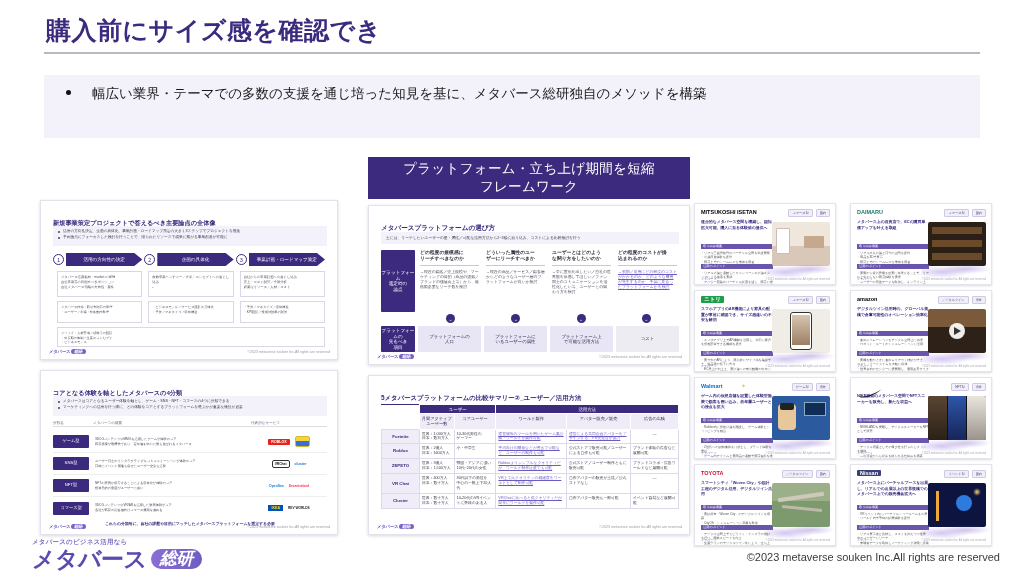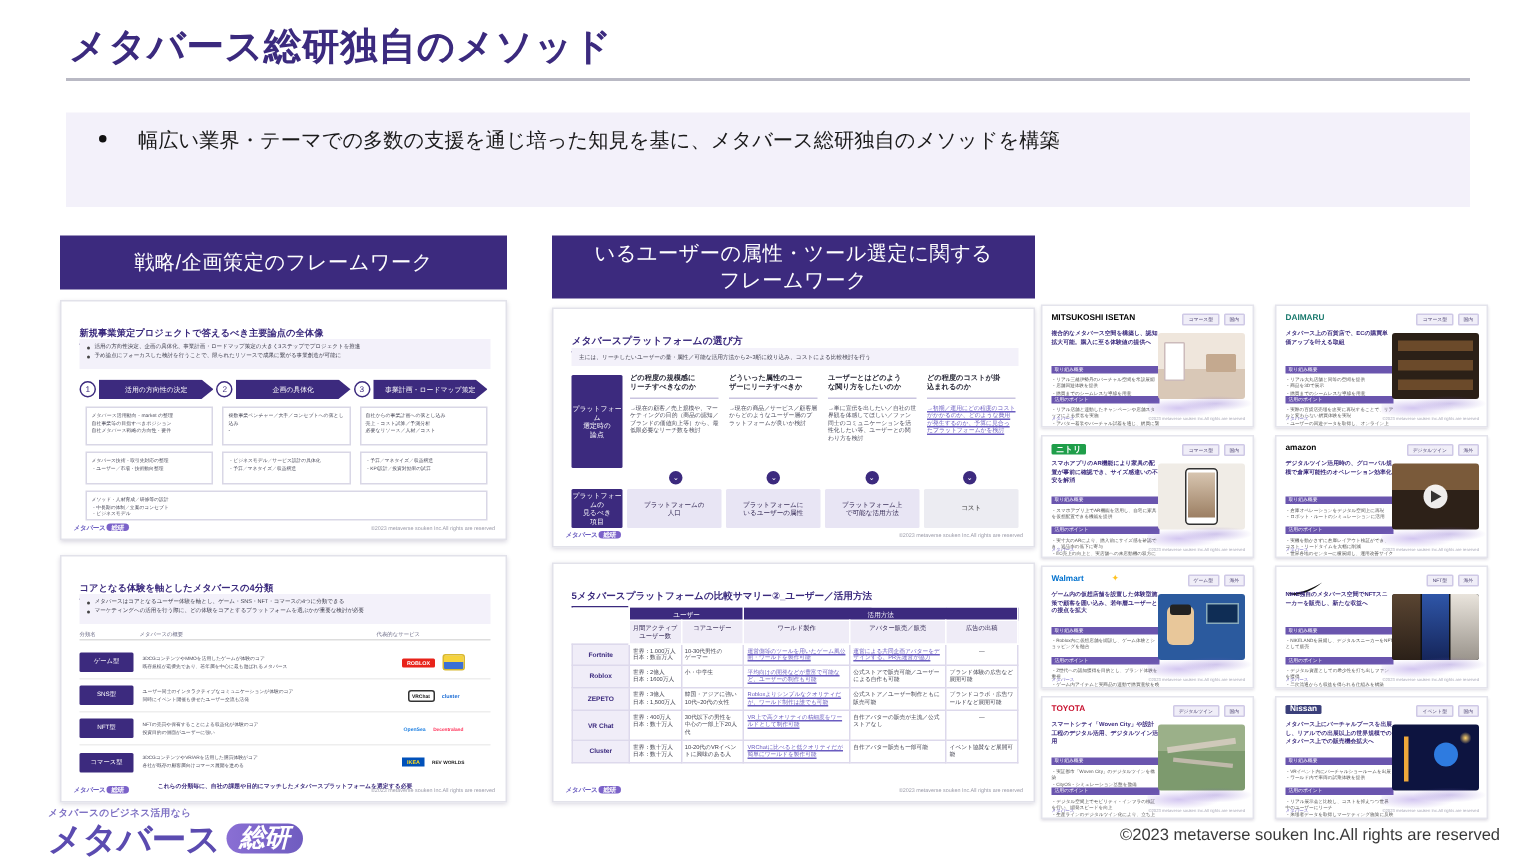--- a/index.html
+++ b/index.html
@@ -184,37 +184,34 @@
   .copyright {
     position:absolute; right:24px; top:551px;
     font-size:11px; color:#3a3a3a; white-space:nowrap;
   }
 </style>
 </head>
 <body>
 
 <div class="slide">
 
-  <div class="title">メタバース総研独自のメソッド</div>
+  <div class="title">購入前にサイズ感を確認でき</div>
   <div class="title-rule"></div>
 
   <div class="lead">
     <ul>
       <li>
         <span class="bullet"></span>
         <span>幅広い業界・テーマでの多数の支援を通じ培った知見を基に、メタバース総研独自のメソッドを構築</span>
       </li>
     </ul>
   </div>
 
-  <div class="sec-head" id="sec-head-0">
-    <span>戦略/企画策定のフレームワーク</span>
-  </div>
   <div class="sec-head" id="sec-head-1">
-    <span style="white-space:pre-line">いるユーザーの属性・ツール選定に関する
+    <span style="white-space:pre-line">プラットフォーム・立ち上げ期間を短縮
 フレームワーク</span>
   </div>
 
   <div class="panel" id="panel-0">
 
     <div class="card" id="p0a" style="position:absolute;">
       <div style="position:absolute;left:12px;top:10px;">
         <div class="card-title" style="font-size:6.2px;padding-bottom:2px;">新規事業策定プロジェクトで答えるべき主要論点の全体像</div>
       </div>
       <div class="card-note" style="position:absolute;left:12px;top:25px;width:274px;height:20px;padding:3px 5px;">

